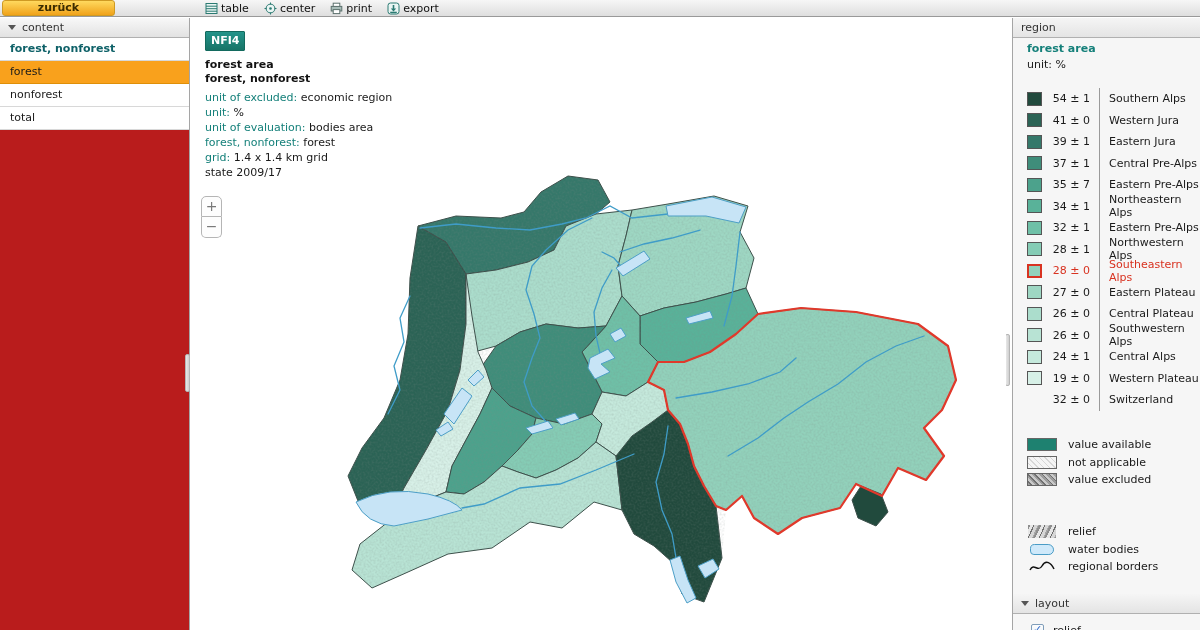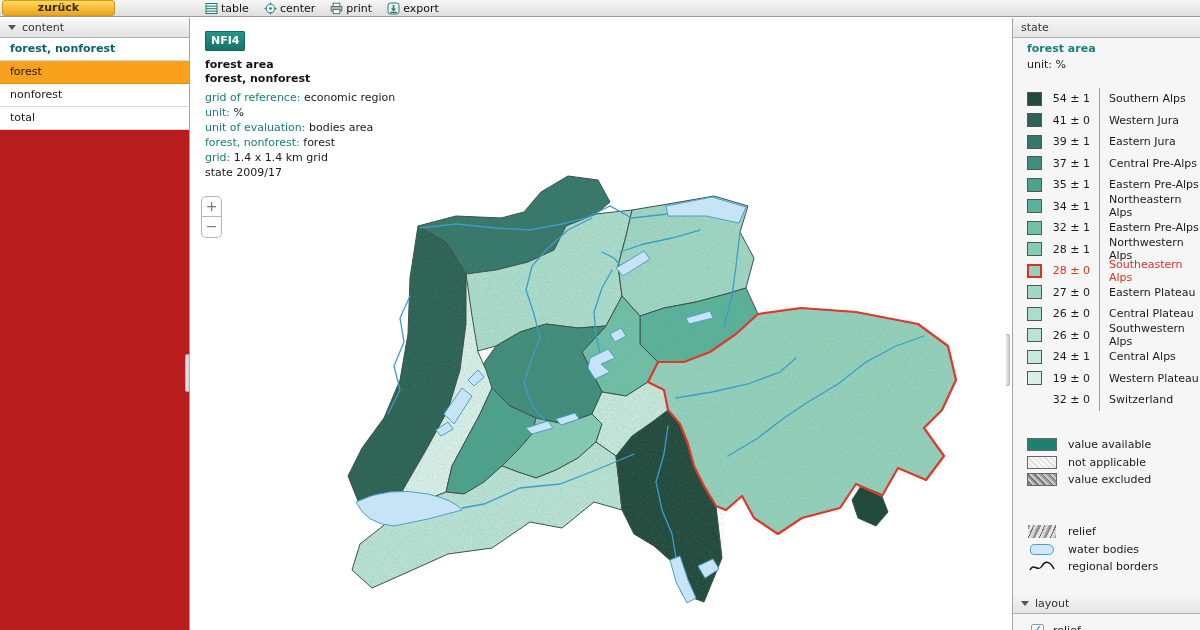--- a/index.html
+++ b/index.html
@@ -168,21 +168,21 @@
 
   <div class="main">
     <div class="nfi-badge">NFI4</div>
     <div class="map-title">
       <div>forest area</div>
       <div>forest, nonforest</div>
     </div>
     <div class="meta">
 
     <div class="meta-line">
-          <span class="lbl">grid of reference:</span>
+          <span class="lbl">unit of excluded:</span>
           <span class="val">economic region</span>
         </div>
         <div class="meta-line">
           <span class="lbl">unit:</span>
           <span class="val">%</span>
         </div>
         <div class="meta-line">
           <span class="lbl">unit of evaluation:</span>
           <span class="val">bodies area</span>
         </div>
@@ -263,21 +263,21 @@
         <path d="M260,253 L279,247 L283,253 L265,259 Z"></path>
         <path d="M374,394 L384,390 L392,414 L400,432 L391,437 L380,416 Z"></path>
         <path d="M402,400 L417,393 L423,403 L409,412 Z"></path>
       </g>
 
       <polygon class="gr-outline" points="372,244 368,224 352,216 362,196 388,196 414,186 440,168 462,148 505,142 560,146 622,158 652,180 660,214 646,244 628,262 648,290 630,314 602,302 586,330 560,318 544,342 506,352 482,368 458,352 446,330 430,344 420,340 408,320 398,300 392,278 384,258" stroke="#e0392b"></polygon>
     </svg>
   </div>
 
   <div class="legend">
-    <div class="sec-head"><span>state</span></div>
+    <div class="sec-head"><span>region</span></div>
     <div class="lg-title">forest area</div>
     <div class="lg-unit">unit: %</div>
 
     <div class="lg-entries">
       <div>
 
       <div class="lg-row">
             <span class="swatch" style="background: rgb(33, 74, 61);"></span>
             <span class="lg-val">54 ± 1</span>
             <span class="lg-name">Southern Alps</span>
@@ -292,21 +292,21 @@
             <span class="lg-val">39 ± 1</span>
             <span class="lg-name">Eastern Jura</span>
           </div>
           <div class="lg-row">
             <span class="swatch" style="background: rgb(63, 141, 122);"></span>
             <span class="lg-val">37 ± 1</span>
             <span class="lg-name">Central Pre-Alps</span>
           </div>
           <div class="lg-row">
             <span class="swatch" style="background: rgb(76, 162, 140);"></span>
-            <span class="lg-val">35 ± 1</span>
+            <span class="lg-val">35 ± 7</span>
             <span class="lg-name">Eastern Pre-Alps</span>
           </div>
           <div class="lg-row">
             <span class="swatch" style="background: rgb(89, 178, 153);"></span>
             <span class="lg-val">34 ± 1</span>
             <span class="lg-name">Northeastern Alps</span>
           </div>
           <div class="lg-row">
             <span class="swatch" style="background: rgb(111, 192, 167);"></span>
             <span class="lg-val">32 ± 1</span>

